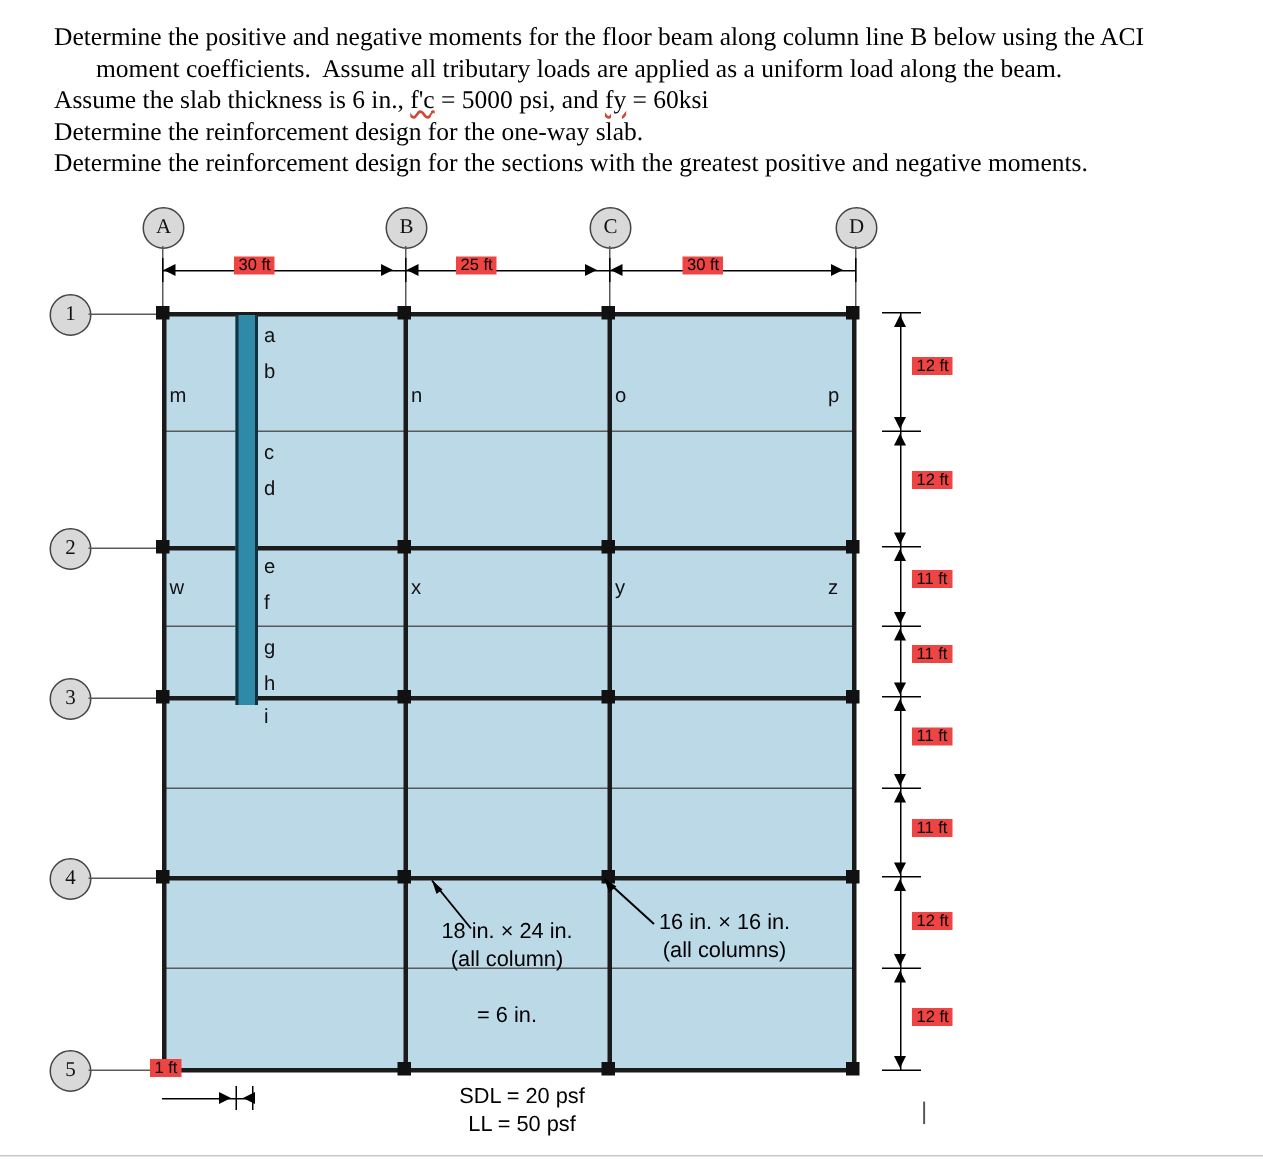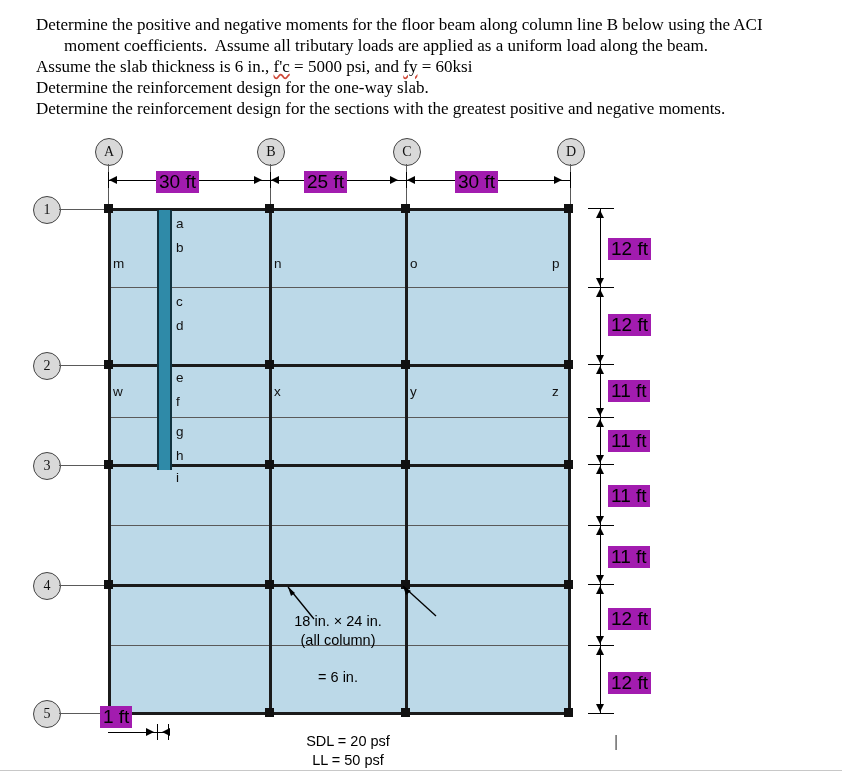--- a/index.html
+++ b/index.html
@@ -32,21 +32,21 @@
   .hbeam{height:3px;}
   .vbeam{width:3px;}
   .thinline{position:absolute;background:#5a5a5a;}
   .hthin{height:1px;}
   .vthin{width:1px;}
   .col{position:absolute;width:9px;height:9px;background:#111;}
   .wall{position:absolute;background:#2f8aa8;border-left:2px solid #11323e;border-right:2px solid #11323e;}
   .dimline{position:absolute;background:#000;}
   .hdim{height:1px;}
   .vdim{width:1px;}
-  .dimtxt{position:absolute;font-size:19px;background:#a21caf;padding:0 3px;font-family:"Liberation Sans", sans-serif;}
+  .dimtxt{position:absolute;font-size:11px;background:#ef4444;padding:0 3px;font-family:"Liberation Sans", sans-serif;}
   .celllab{position:absolute;font-size:13.5px;font-family:"Liberation Sans", sans-serif;color:#111;}
   .note{position:absolute;font-size:14.5px;line-height:19px;text-align:center;font-family:"Liberation Sans", sans-serif;}
   .arrowhead{position:absolute;width:0;height:0;}
   .ah-left{border-top:4px solid transparent;border-bottom:4px solid transparent;border-right:8px solid #000;}
   .ah-right{border-top:4px solid transparent;border-bottom:4px solid transparent;border-left:8px solid #000;}
   .ah-up{border-left:4px solid transparent;border-right:4px solid transparent;border-bottom:8px solid #000;}
   .ah-down{border-left:4px solid transparent;border-right:4px solid transparent;border-top:8px solid #000;}
   .tick{position:absolute;background:#000;width:1px;}
   #footer-rule{position:absolute;left:0;top:770px;width:842px;height:1px;background:#c8c8c8;}
   .caret{position:absolute;font-size:16px;color:#555;}
@@ -209,33 +209,37 @@
   </svg>
   <div class="note" style="left:268px;top:484px;width:140px;">
     <div>18 in. × 24 in.</div>
     <div>(all column)</div>
   </div>
 
   <svg style="position:absolute;left:392px;top:455px;width:50px;height:40px;">
     <line x1="44" y1="33" x2="11" y2="3" stroke="#000" stroke-width="1.3"></line>
     <polygon points="11,3 19,8 14,12" fill="#000"></polygon>
   </svg>
+  <div class="note" style="left:408px;top:478px;width:150px;">
+    <div>16 in. × 16 in.</div>
+    <div>(all columns)</div>
+  </div>
 
   <div class="note" style="left:268px;top:540px;width:140px;">
     <div>= 6 in.</div>
   </div>
 
   <div class="dimline hdim" style="left:108px;top:604px;width:62px;"></div>
   <div class="arrowhead ah-right" style="left:146px;top:600px;"></div>
   <div class="arrowhead ah-left" style="left:162px;top:600px;"></div>
   <div class="tick" style="left:157px;top:596px;height:16px;"></div>
   <div class="tick" style="left:168px;top:596px;height:16px;"></div>
   <div class="dimtxt" style="left:100px;top:578px;">1 ft</div>
 
-  <div class="note" style="left:268px;top:594px;width:160px;margin-top:10px;">
+  <div class="note" style="left:268px;top:594px;width:160px;">
     <div>SDL = 20 psf</div>
     <div>LL = 50 psf</div>
   </div>
 
   <div class="caret" style="left:614px;top:605px;">|</div>
 </div>
 
 <div id="footer-rule"></div>
 
 </body></html>

